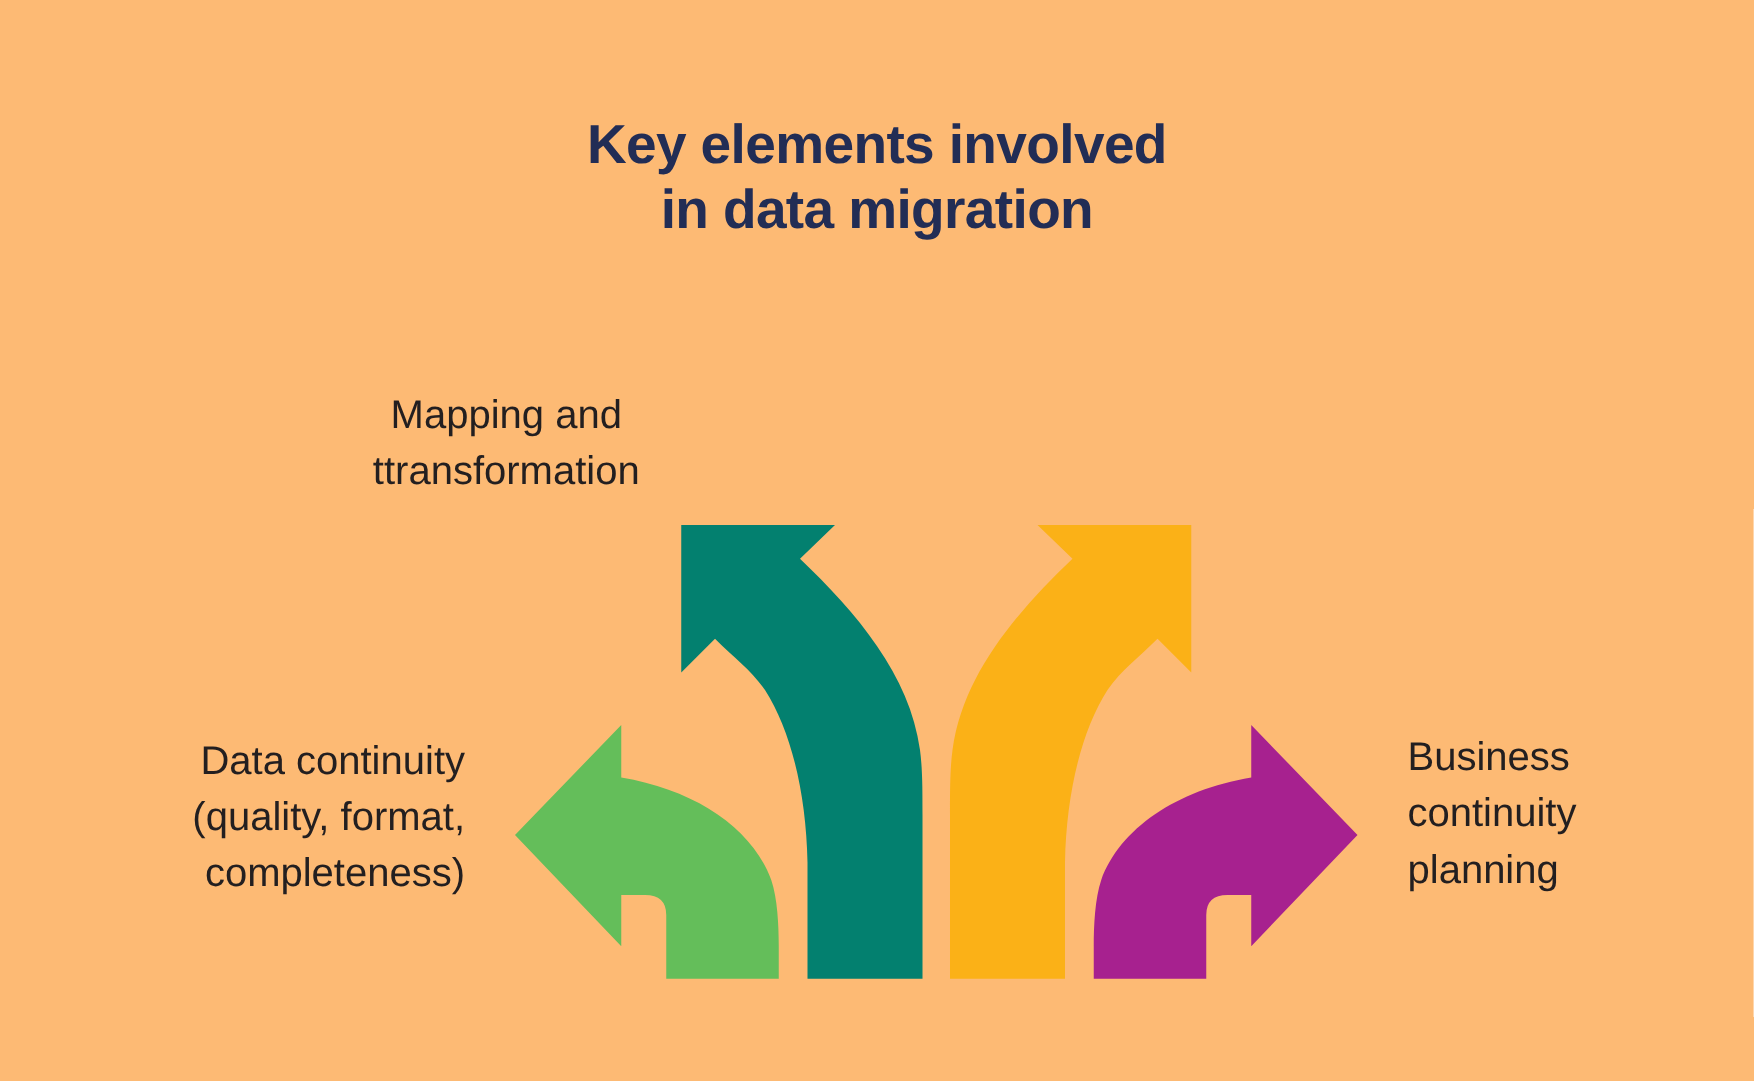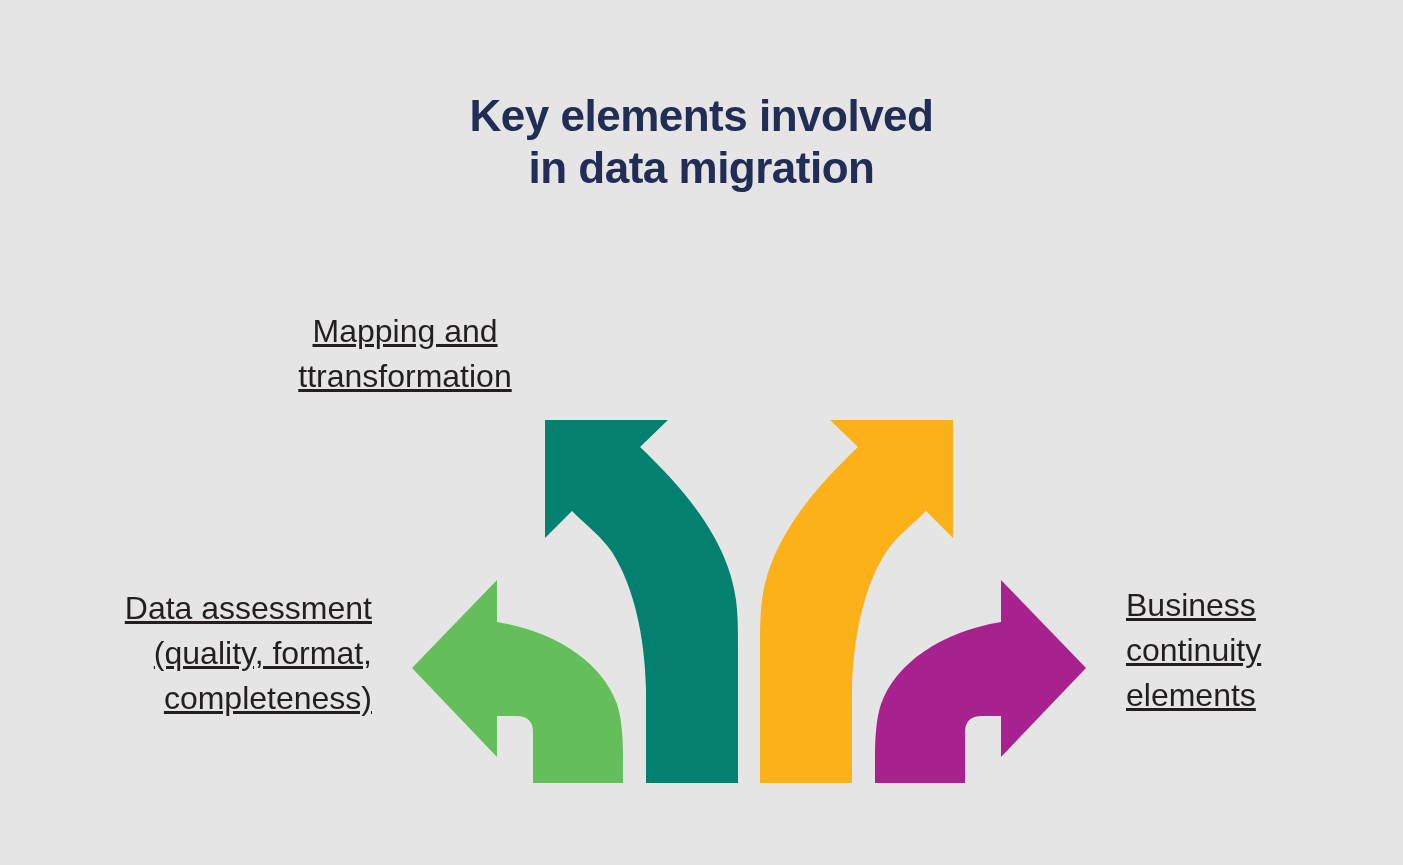--- a/index.html
+++ b/index.html
@@ -4,21 +4,21 @@
 <style>
   html, body {
     margin: 0;
     padding: 0;
     background: #ffffff;
   }
   .stage {
     position: relative;
     width: 1403px;
     height: 865px;
-    background: #e5e5e5;
+    background: #fdba74;
     overflow: hidden;
     font-family: "Liberation Sans", sans-serif;
   }
   .diagram-title {
     position: absolute;
     top: 90px;
     left: 0;
     width: 100%;
     text-align: center;
     font-size: 44px;
@@ -27,21 +27,20 @@
     color: #222D55;
     white-space: pre-line;
     letter-spacing: -0.5px;
   }
   .arrow-label {
     position: absolute;
     font-size: 32px;
     line-height: 45px;
     color: #231F20;
     white-space: pre-line;
-    text-decoration: underline;
   }
   .label-mapping {
     top: 309px;
     left: 240px;
     width: 330px;
     text-align: center;
   }
   .label-validation {
     top: 308px;
     left: 984px;
@@ -104,21 +103,21 @@
              C 876 719 875 740 875 757
              L 875 783 L 965 783 L 965 732
              Q 965 716 982 716
              L 1001 716 L 1001 757 Z" fill="#A7218F"></path>
   </svg>
 
   <div class="arrow-label label-mapping">Mapping and
 ttransformation</div>
 
 
-  <div class="arrow-label label-assessment">Data assessment
+  <div class="arrow-label label-assessment">Data continuity
 (quality, format,
 completeness)</div>
 
   <div class="arrow-label label-continuity">Business
 continuity
-elements</div>
+planning</div>
 
 </div>
 
 </body></html>

